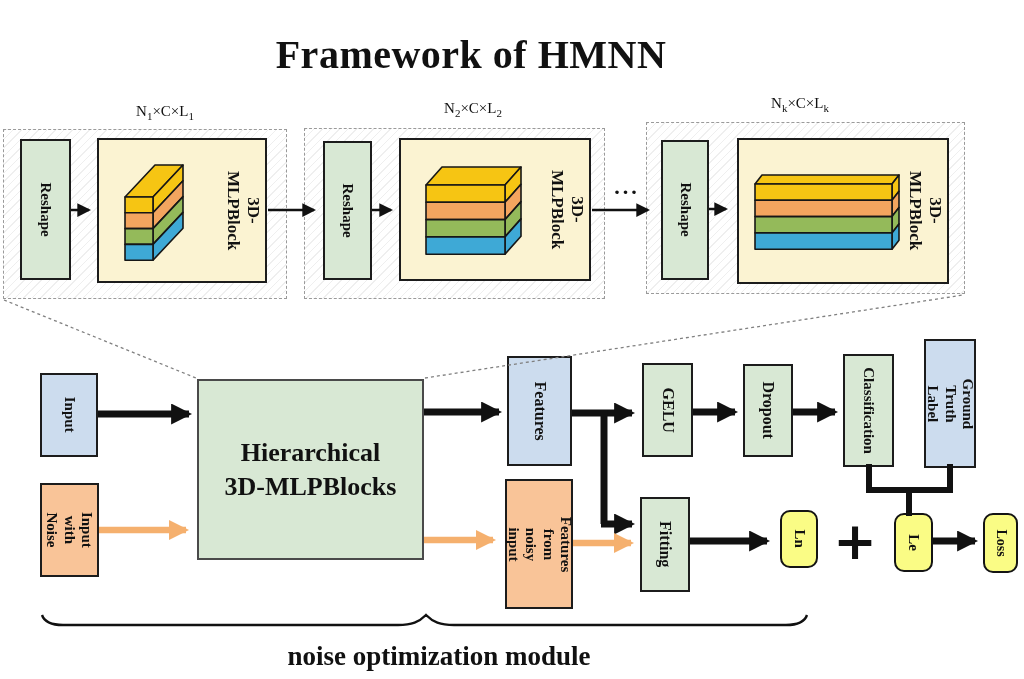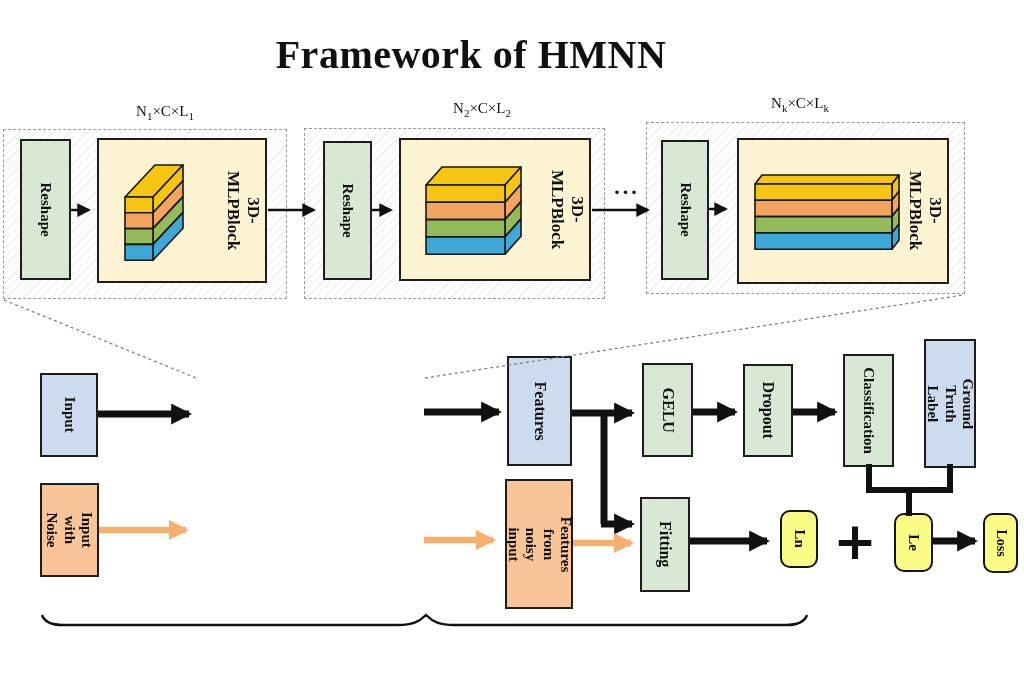--- a/index.html
+++ b/index.html
@@ -50,21 +50,21 @@
         <polygon points="54,88.6 84,56.599999999999994 84,72.39999999999999 54,104.39999999999999" fill="#94ba5a" stroke="#161616" stroke-width="1.6" stroke-linejoin="round"></polygon>
         <polygon points="26,88.6 54,88.6 54,104.39999999999999 26,104.39999999999999" fill="#94ba5a" stroke="#161616" stroke-width="1.6" stroke-linejoin="round"></polygon>
         <polygon points="54,104.4 84,72.4 84,88.2 54,120.2" fill="#3ea9d6" stroke="#161616" stroke-width="1.6" stroke-linejoin="round"></polygon>
         <polygon points="26,104.4 54,104.4 54,120.2 26,120.2" fill="#3ea9d6" stroke="#161616" stroke-width="1.6" stroke-linejoin="round"></polygon>
       </svg>
     <span class="mlp-wrap">
         <span class="vtext fs17">3D-MLPBlock</span>
       </span>
   </div>
 
-  <div class="abs dim-label" style="left:412px;top:100px;width:140px;"><span>N</span><sub>2</sub><span>×C×L</span><sub>2</sub></div>
+  <div class="abs dim-label" style="left:403px;top:100px;width:140px;"><span>N</span><sub>2</sub><span>×C×L</span><sub>2</sub></div>
   <div class="abs dashed-box" style="left:304px;top:128px;width:301px;height:171px;"></div>
   <div class="abs node green bk2" style="left:323px;top:141px;width:49px;height:139px;">
     <span class="vtext fs15">Reshape</span>
   </div>
   <div class="abs node ypale bk2" style="left:399px;top:138px;width:192px;height:143px;">
     <svg class="stack-svg" width="192" height="143" viewBox="0 0 192 143">
         <polygon points="25,45 41,27 120,27 104,45" fill="#f6c513" stroke="#161616" stroke-width="1.6" stroke-linejoin="round"></polygon>
         <polygon points="104,45 120,27 120,44.3 104,62.3" fill="#f6c513" stroke="#161616" stroke-width="1.6" stroke-linejoin="round"></polygon>
         <polygon points="25,45 104,45 104,62.3 25,62.3" fill="#f6c513" stroke="#161616" stroke-width="1.6" stroke-linejoin="round"></polygon>
         <polygon points="104,62.3 120,44.3 120,61.599999999999994 104,79.6" fill="#f3a55f" stroke="#161616" stroke-width="1.6" stroke-linejoin="round"></polygon>
@@ -103,20 +103,24 @@
       </span>
   </div>
 
   <div class="abs node blue bk2" style="left:40px;top:373px;width:58px;height:84px;">
     <span class="vtext fs15">Input</span>
   </div>
   <div class="abs node orange bk2" style="left:40px;top:483px;width:59px;height:94px;">
     <span class="vtext fs15">Input with
 Noise</span>
   </div>
+  <div class="abs node green hier" style="left:197px;top:379px;width:227px;height:181px;">
+    <span>Hierarchical
+3D-MLPBlocks</span>
+  </div>
   <div class="abs node blue bk2" style="left:507px;top:356px;width:65px;height:110px;">
     <span class="vtext fs16">Features</span>
   </div>
   <div class="abs node orange bk2" style="left:505px;top:479px;width:68px;height:130px;">
     <span class="vtext fs15">Features from
 noisy input</span>
   </div>
   <div class="abs node green bk2" style="left:642px;top:363px;width:51px;height:94px;">
     <span class="vtext fs16">GELU</span>
   </div>
@@ -137,20 +141,21 @@
     <span class="vtext fs15">Ln</span>
   </div>
   <div class="abs plus" style="left:830px;top:512px;width:50px;height:58px;">+</div>
   <div class="abs node ybright" style="left:894px;top:513px;width:39px;height:59px;">
     <span class="vtext fs15">Le</span>
   </div>
   <div class="abs node ybright" style="left:983px;top:513px;width:35px;height:60px;">
     <span class="vtext fs14">Loss</span>
   </div>
 
+  <div class="abs noise-label" style="left:239px;top:641px;width:400px;">noise optimization module</div>
 
   <svg class="overlay" width="1024" height="679" viewBox="0 0 1024 679">
     <defs>
       <marker id="mt" viewBox="0 0 10 10" refX="8.5" refY="5" markerWidth="5.5" markerHeight="5.5" orient="auto">
           <path d="M0 0 L10 5 L0 10 z" fill="#111"></path>
         </marker>
       <marker id="mT" viewBox="0 0 10 10" refX="8.5" refY="5" markerWidth="3" markerHeight="3" orient="auto">
           <path d="M0 0 L10 5 L0 10 z" fill="#111"></path>
         </marker>
       <marker id="mO" viewBox="0 0 10 10" refX="8.5" refY="5" markerWidth="3.1" markerHeight="3.1" orient="auto">

